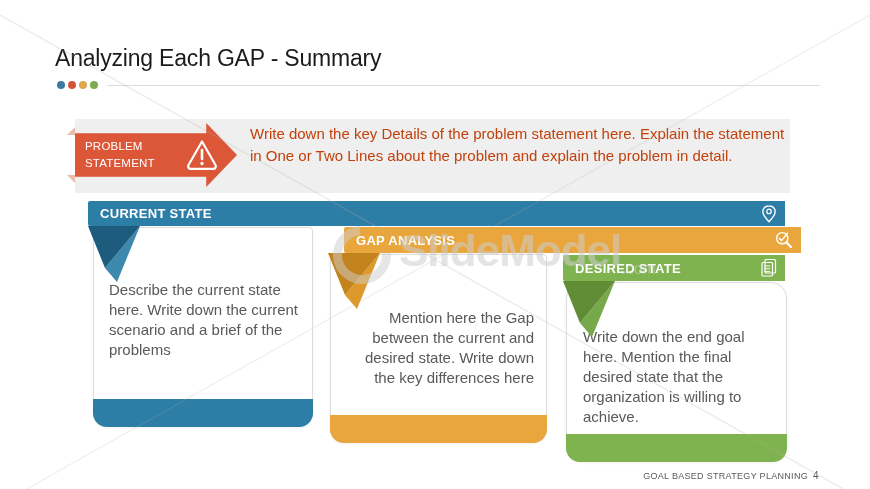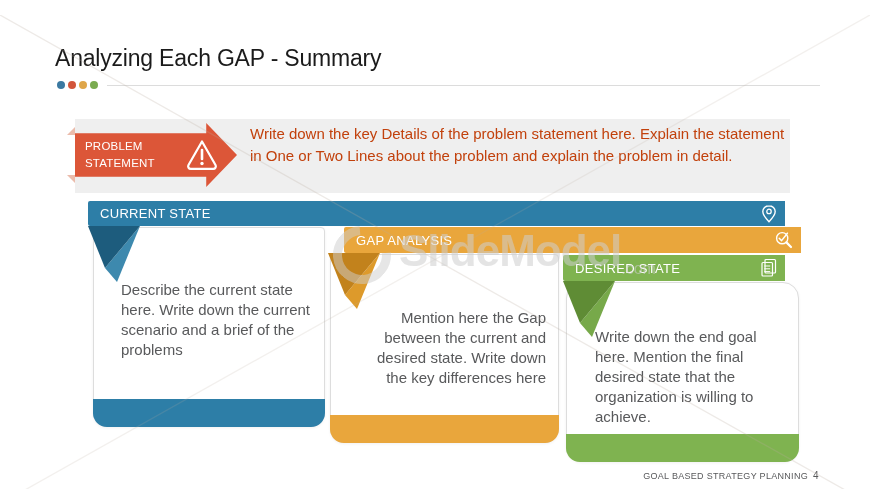--- a/index.html
+++ b/index.html
@@ -31,32 +31,32 @@
   .fold { position:absolute; width:0; height:0; }
   .fold-top { left:67px; top:112px; border-bottom:8px solid #EBBCAC; border-left:8px solid transparent; }
   .fold-bottom { left:67px; top:160px; border-top:8px solid #EBBCAC; border-left:8px solid transparent; }
 
   
   .bar { position:absolute; border-radius:2px 0 0 2px; }
   .bar-0 { left:88px;  top:186px; width:697px; height:25px; background:#2D7EA7; }
   .bar-1 { left:344px; top:212px; width:457px; height:26px; background:#E9A63C; }
   .bar-2 { left:563px; top:240px; width:222px; height:26px; background:#7FB350; }
   .bar-label { position:absolute; left:12px; top:0; height:100%; display:flex; align-items:center;
-               color:#fff; font-size:13px; font-weight:normal; letter-spacing:0.3px; white-space:nowrap; }
+               color:#fff; font-size:13px; font-weight:bold; letter-spacing:0.3px; white-space:nowrap; }
   .bar-icon { position:absolute; right:7px; top:50%; transform:translateY(-50%); line-height:0; }
 
   
   .tail { position:absolute; z-index:6; }
   .tail-0 { left:88px;  top:211px; }
   .tail-1 { left:328px; top:238px; }
   .tail-2 { left:563px; top:266px; }
 
   
   .card { position:absolute; background:#fff; border:1px solid #ddd;
-          border-radius:4px 4px 14px 14px; box-shadow:0 1px 3px rgba(0,0,0,0.06); z-index:4;padding-left:12px; }
+          border-radius:4px 4px 14px 14px; box-shadow:0 1px 3px rgba(0,0,0,0.06); z-index:4; }
   .card-0 { left:93px;  top:212px; width:218px; height:198px; }
   .card-1 { left:330px; top:239px; width:215px; height:187px; }
   .card-2 { left:566px; top:267px; width:219px; height:178px;border-radius:16px; }
   .card-text { font-size:15px; line-height:20px; color:#58595B; }
   .card-0 .card-text { margin:52px 14px 0 15px; }
   .card-1 .card-text { margin:53px 12px 0 15px;text-align:right; }
   .card-2 .card-text { margin:44px 12px 0 16px; }
   .card-bottom { position:absolute; left:-1px; right:-1px; bottom:-1px; height:28px;
                  border-radius:0 0 14px 14px; }
   .card-0 .card-bottom { background:#2D7EA7; }

